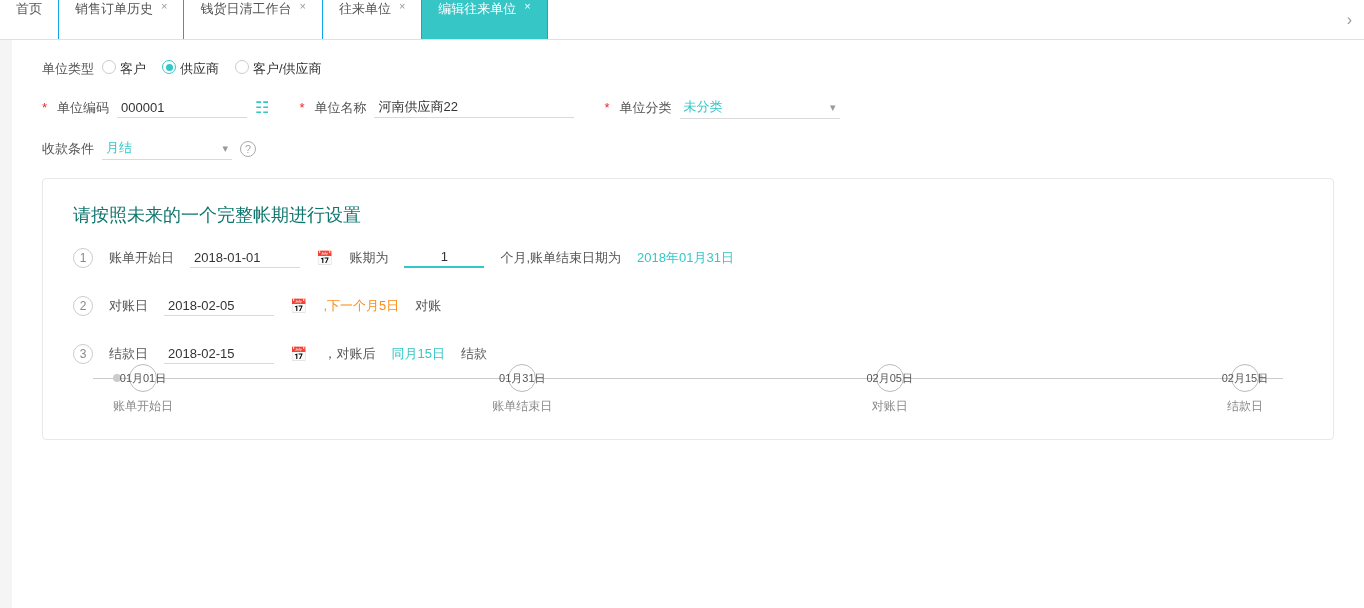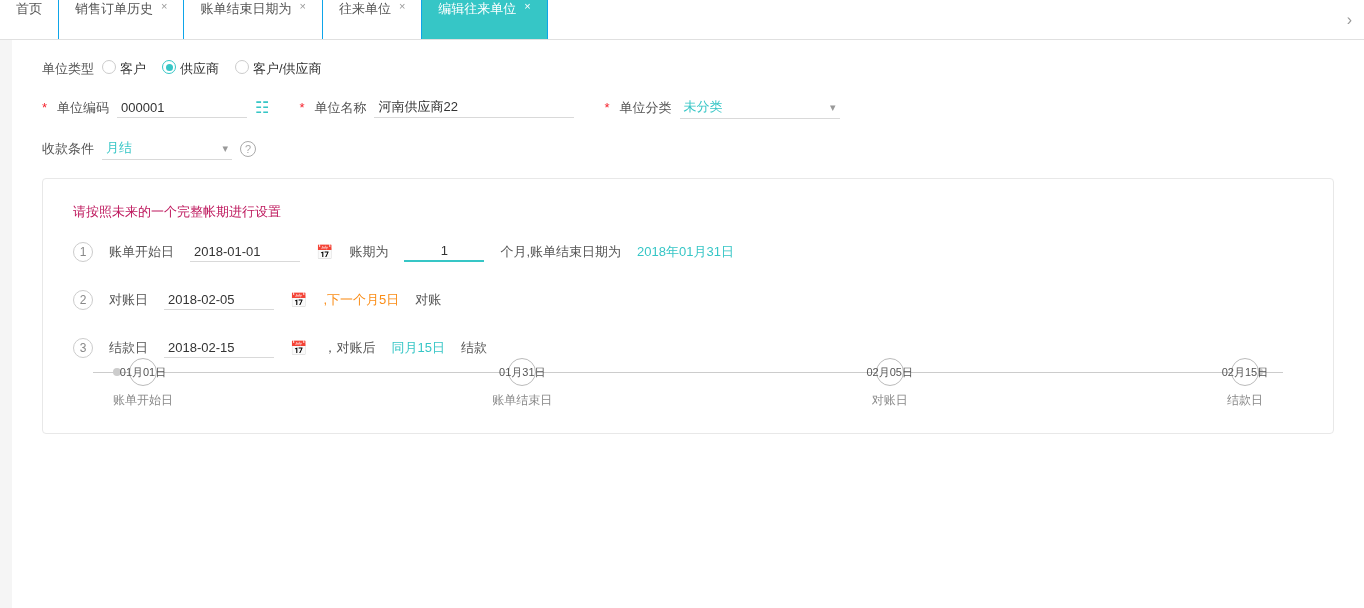--- a/index.html
+++ b/index.html
@@ -152,22 +152,22 @@
     }
 
     
     .panel {
       border: 1px solid #e8e8e8;
       border-radius: 4px;
       padding: 24px 30px;
       margin-top: 8px;
     }
     .panel-title {
-      color: #be185d;
-      font-size: 13px;
+      color: #0f766e;
+      font-size: 18px;
       margin-bottom: 20px;
     }
 
     
     .setting-row {
       display: flex;
       align-items: center;
       margin-bottom: 28px;
       gap: 16px;
     }
@@ -271,21 +271,21 @@
   <div class="tab-item">
     <span>首页</span>
   </div>
 
   <div class="tab-item">
     <span>销售订单历史</span>
     <span class="tab-close">×</span>
   </div>
 
   <div class="tab-item">
-    <span>账单结束日期为</span>
+    <span>钱货日清工作台</span>
     <span class="tab-close">×</span>
   </div>
 
   <div class="tab-item">
     <span>往来单位</span>
     <span class="tab-close">×</span>
   </div>
 
   <div class="tab-item active">
     <span>编辑往来单位</span>

